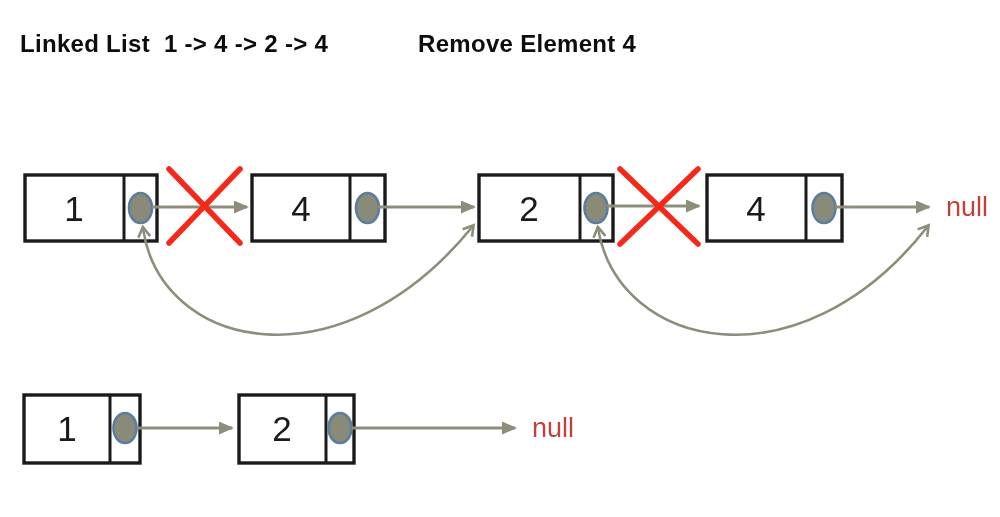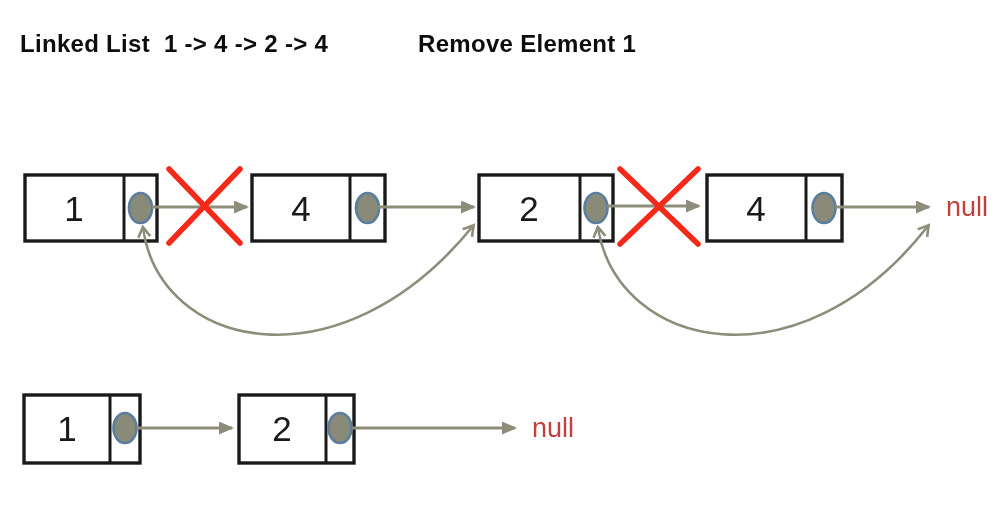--- a/index.html
+++ b/index.html
@@ -40,21 +40,21 @@
     font-family: "Liberation Sans", sans-serif;
     font-size: 27px;
   }
 </style>
 </head>
 <body>
 
 <div class="canvas">
 
   <div class="title title-left">Linked List  1 -&gt; 4 -&gt; 2 -&gt; 4</div>
-  <div class="title title-right">Remove Element 1</div>
+  <div class="title title-right">Remove Element 4</div>
 
   <svg class="diagram" width="1000" height="517" viewBox="0 0 1000 517" xmlns="http://www.w3.org/2000/svg">
     <defs>
       <marker id="mSolid" markerUnits="userSpaceOnUse" markerWidth="15" markerHeight="13" refX="13" refY="6.5" orient="auto">
         <path d="M0,0 L15,6.5 L0,13 z" fill="#8e8d7b"></path>
       </marker>
       <marker id="mOpenEnd" markerUnits="userSpaceOnUse" markerWidth="18" markerHeight="18" refX="13" refY="9" orient="auto">
         <path d="M4,3 L14,9 L4,15" fill="none" stroke="#8e8d7b" stroke-width="2.6"></path>
       </marker>
       <marker id="mOpenStart" markerUnits="userSpaceOnUse" markerWidth="18" markerHeight="18" refX="13" refY="9" orient="auto-start-reverse">

